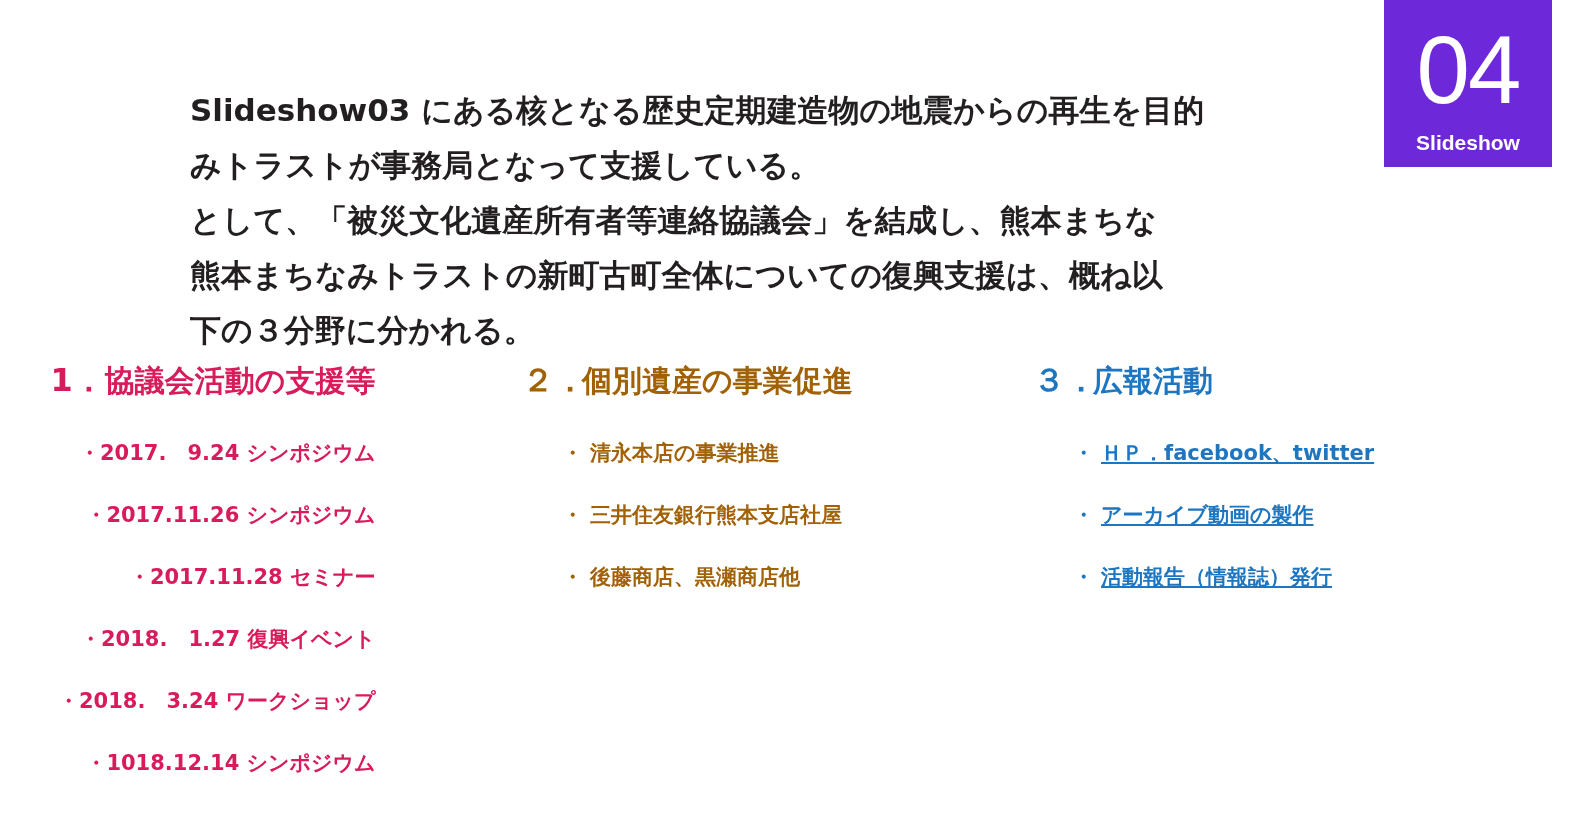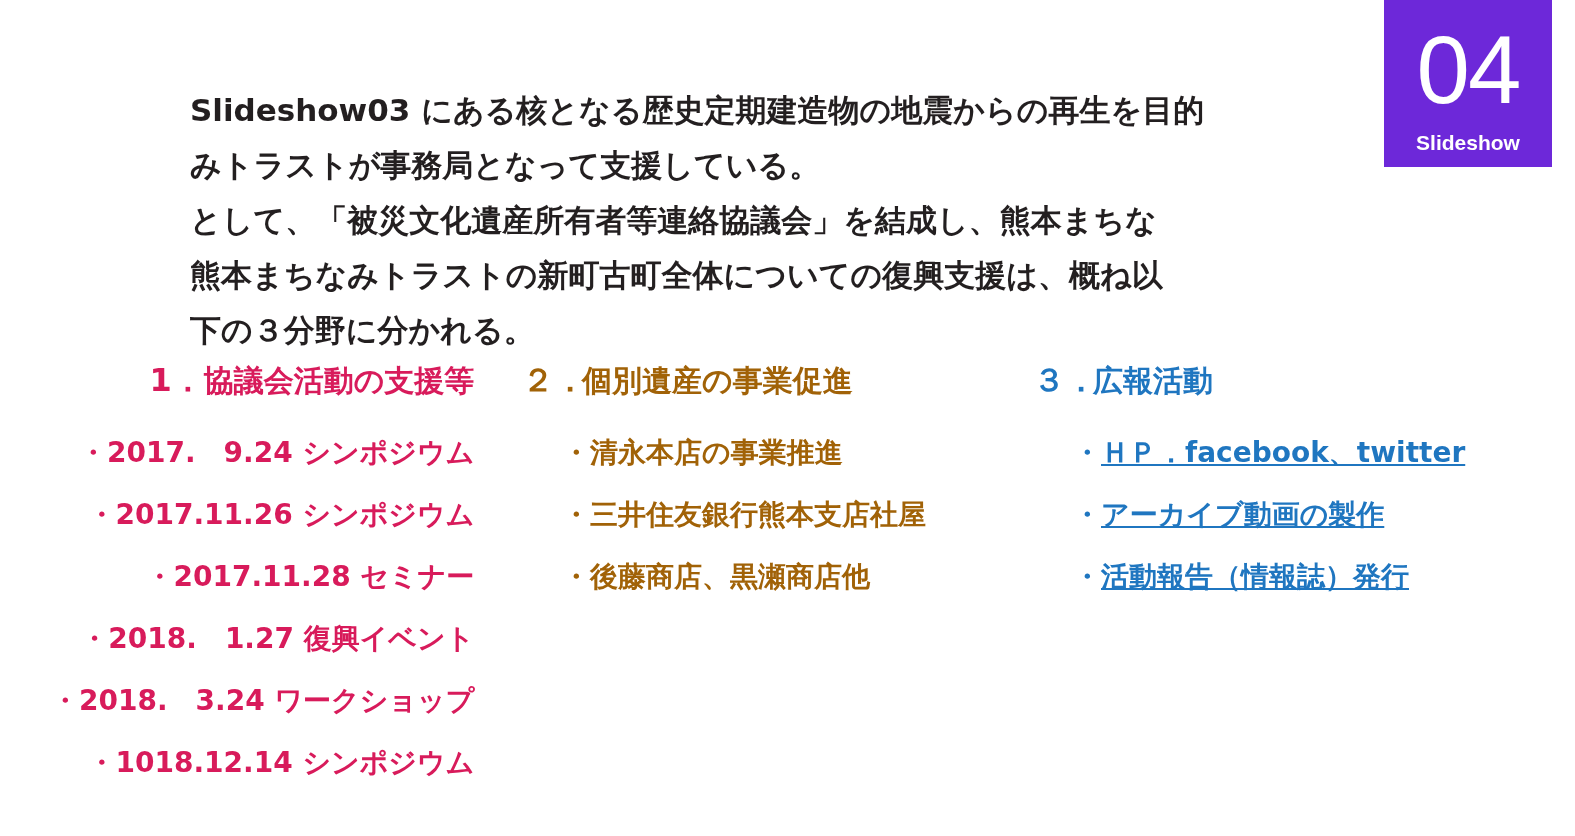--- a/index.html
+++ b/index.html
@@ -77,21 +77,21 @@
       display: inline-block;
       width: 60px;
       font-size: 32px;
     }
     ul.items {
       list-style: none;
       margin: 0;
       padding: 0;
     }
     ul.items li {
-      font-size: 28px;
+      font-size: 21px;
       line-height: 62px;
       height: 62px;
       white-space: nowrap;
       padding-left: 36px;
       position: relative;
     }
     ul.items li .bullet {
       display: inline-block;
       width: 28px;
     }

